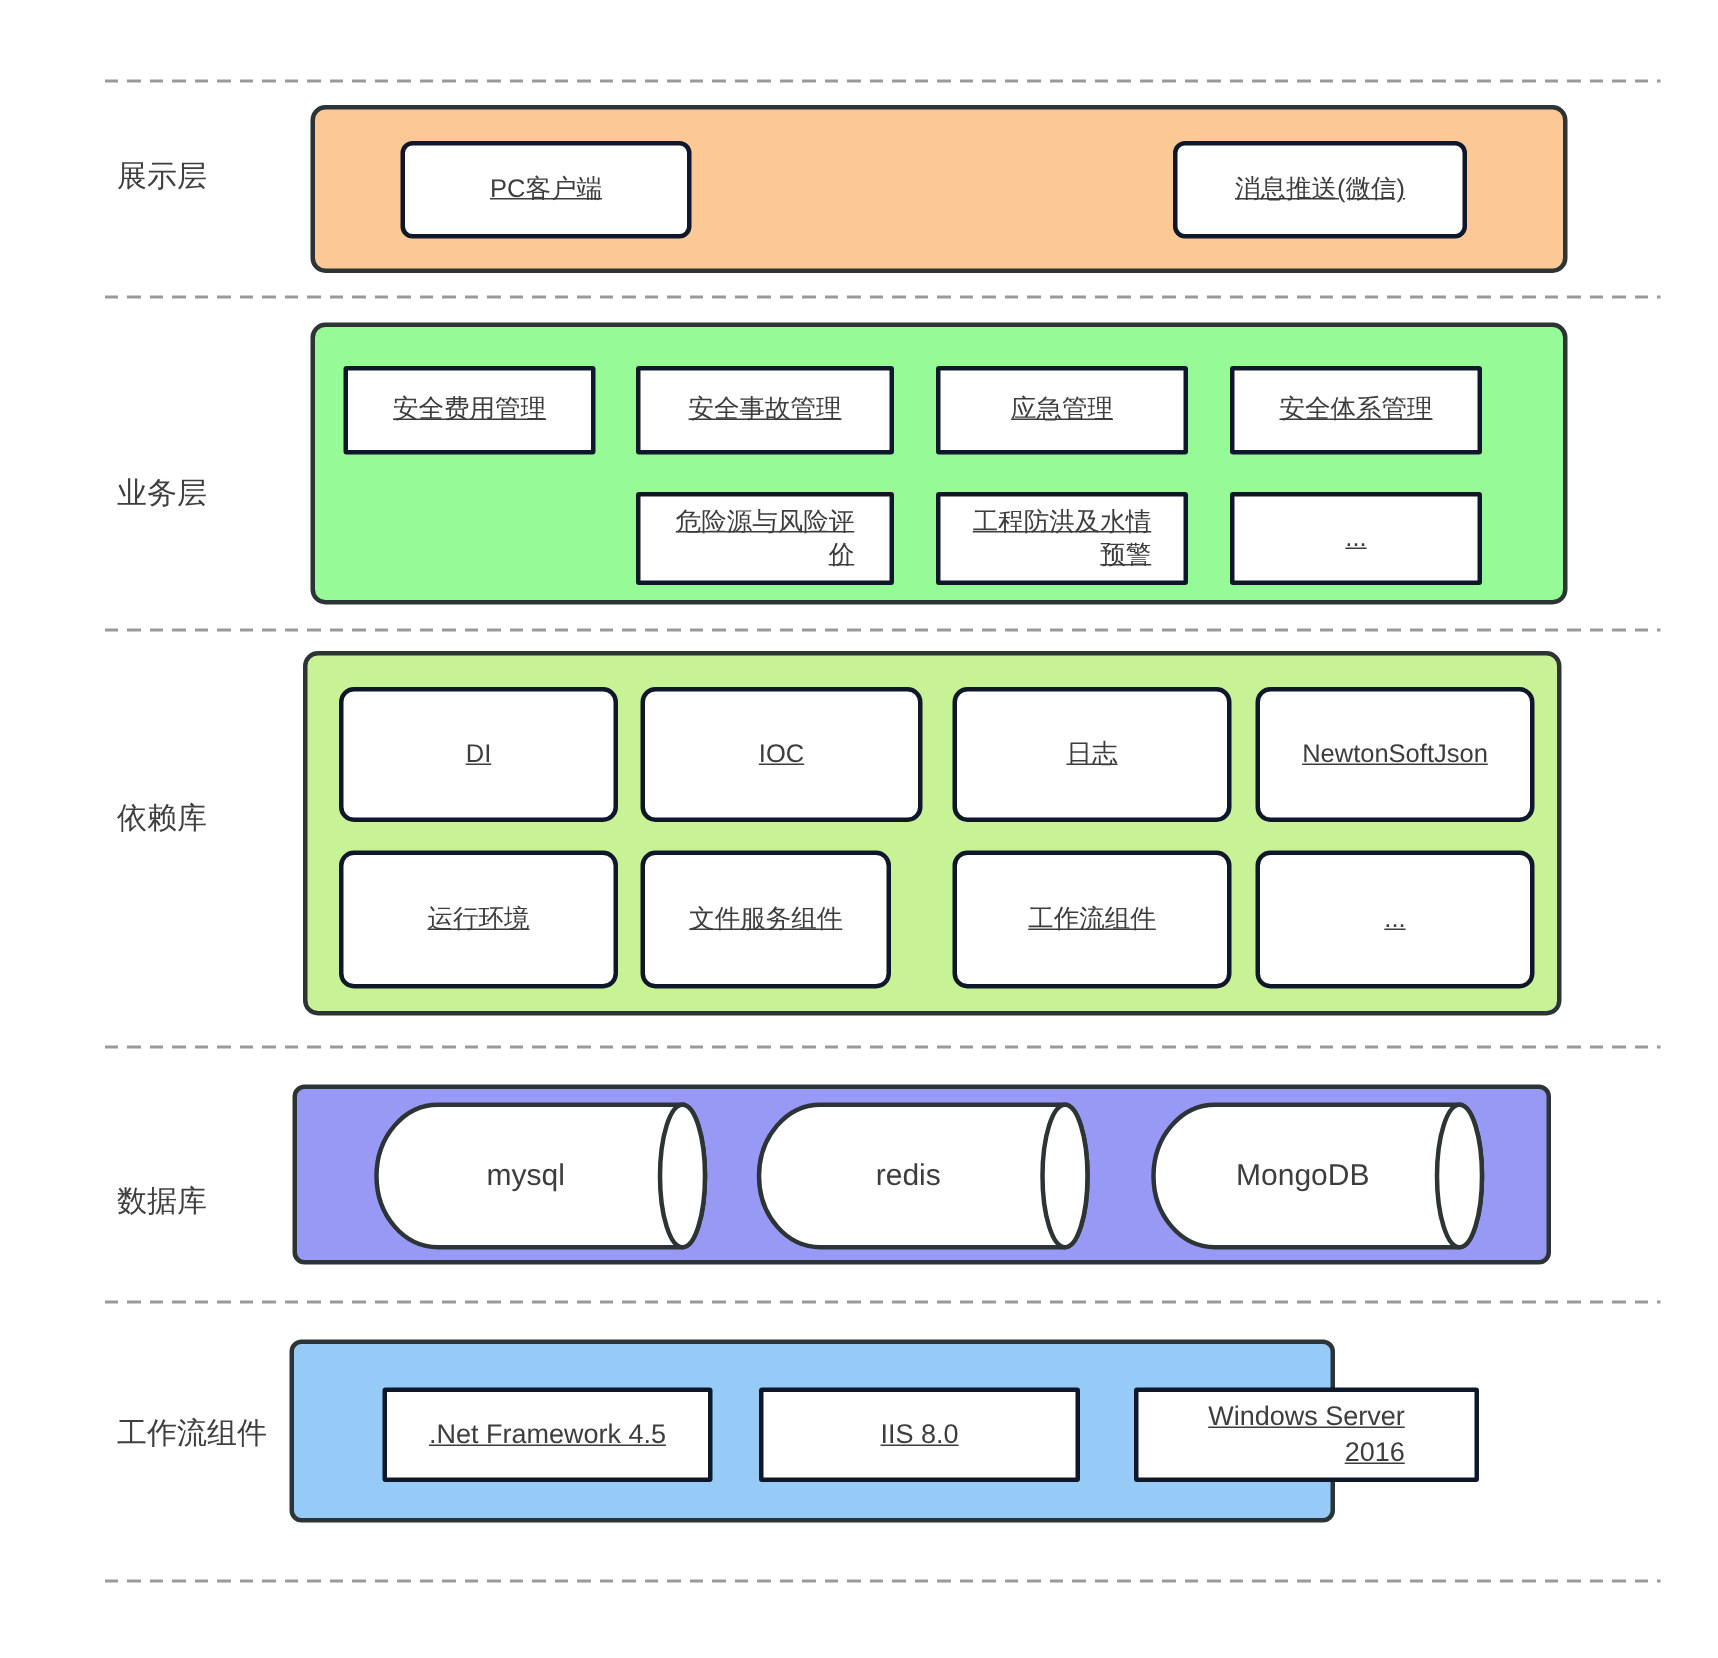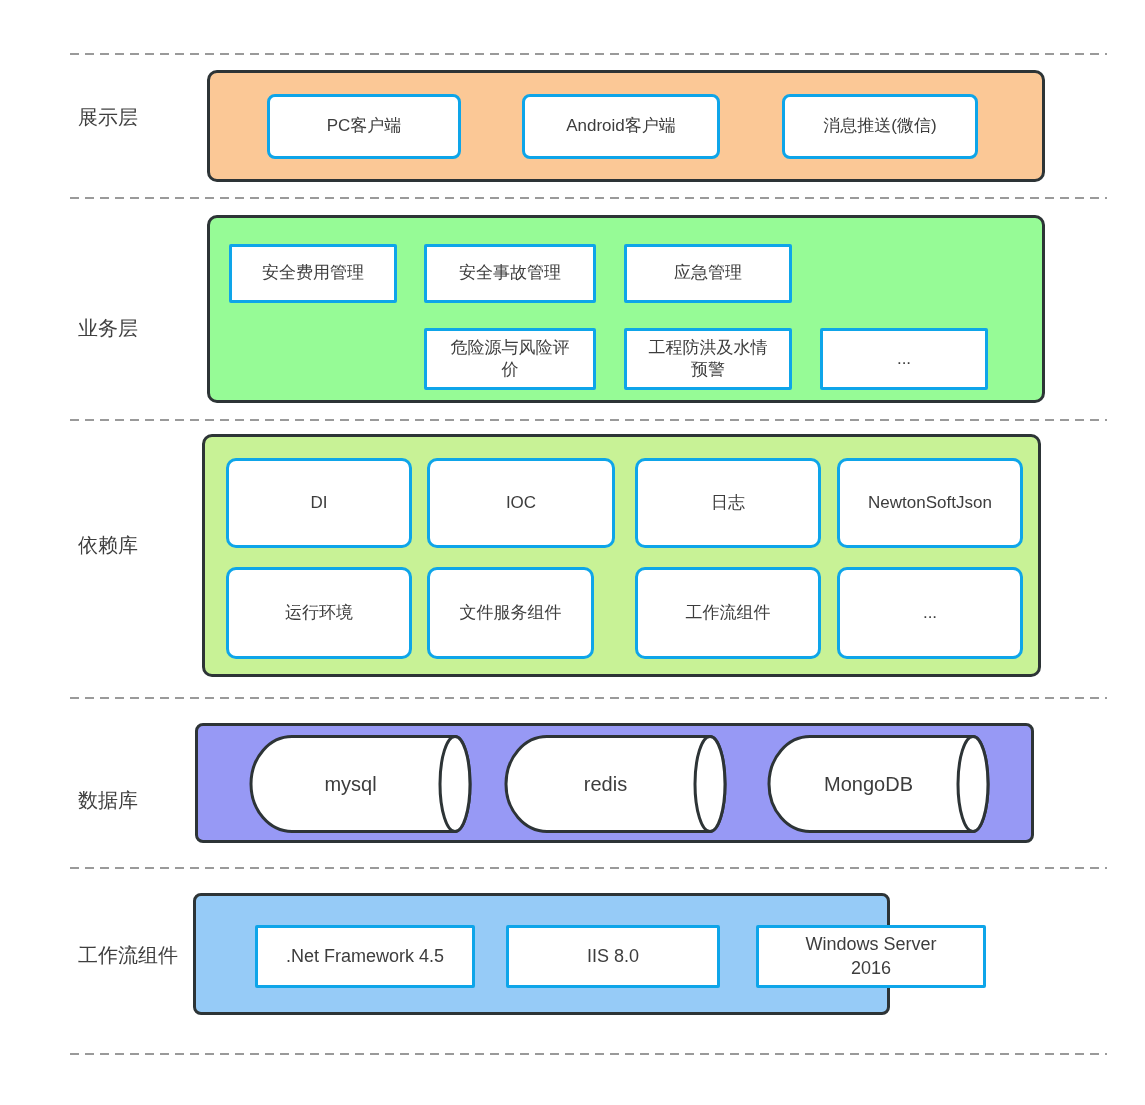--- a/index.html
+++ b/index.html
@@ -13,23 +13,23 @@
   }
   .layer-label{
     position:absolute;left:78px;font-size:20px;color:#3f3f3f;white-space:nowrap;
   }
   .layer{
     position:absolute;border:3px solid #2d3436;box-sizing:border-box;
   }
   .r10{border-radius:10px;}
   .r8{border-radius:8px;}
   .cell{
-    position:absolute;background:#ffffff;border:3px solid #0ea5e9;box-sizing:border-box;
-    display:flex;align-items:center;justify-content:center;text-align:center;
-    font-size:17px;line-height:1.3;white-space:pre-line;color:#3d3d3d;
+    position:absolute;background:#ffffff;border:3px solid #0f172a;box-sizing:border-box;
+    display:flex;align-items:center;justify-content:center;text-align:right;
+    font-size:17px;line-height:1.3;white-space:pre-line;color:#3d3d3d;text-decoration:underline;
   }
   .cell.sq{border-radius:2px;}
   .cell.rb8{border-radius:8px;}
   .cell.rb10{border-radius:10px;}
   .cell.big{font-size:18px;}
   .cyl{position:absolute;}
   .cyl svg{position:absolute;left:0;top:0;width:100%;height:100%;display:block;}
   .cyl-label{
     position:absolute;left:0;top:0;right:18px;bottom:0;display:flex;align-items:center;
     justify-content:center;font-size:20px;color:#3d3d3d;
@@ -48,28 +48,28 @@
   <div class="sep" style="top:1053px"></div>
 
   <div class="layer-label" style="top:104px">展示层</div>
   <div class="layer-label" style="top:315px">业务层</div>
   <div class="layer-label" style="top:532px">依赖库</div>
   <div class="layer-label" style="top:787px">数据库</div>
   <div class="layer-label" style="top:942px">工作流组件</div>
 
   <div class="layer r10" style="left: 207px; top: 70px; width: 838px; height: 112px; background-color: rgb(251, 200, 150);">
     <div class="cell rb8" style="left:57px;top:21px;width:194px;height:65px">PC客户端</div>
-    <div class="cell rb8" style="left:312px;top:21px;width:198px;height:65px">Android客户端</div>
     <div class="cell rb8" style="left:572px;top:21px;width:196px;height:65px">消息推送(微信)</div>
   </div>
 
   <div class="layer r10" style="left: 207px; top: 215px; width: 838px; height: 188px; background-color: rgb(150, 251, 150); padding-left: 16px;">
     <div class="cell sq" style="left:19px;top:26px;width:168px;height:59px">安全费用管理</div>
     <div class="cell sq" style="left:214px;top:26px;width:172px;height:59px">安全事故管理</div>
     <div class="cell sq" style="left:414px;top:26px;width:168px;height:59px">应急管理</div>
+    <div class="cell sq" style="left:610px;top:26px;width:168px;height:59px">安全体系管理</div>
     <div class="cell sq" style="left:214px;top:110px;width:172px;height:62px">危险源与风险评
 价</div>
     <div class="cell sq" style="left:414px;top:110px;width:168px;height:62px">工程防洪及水情
 预警</div>
     <div class="cell sq" style="left:610px;top:110px;width:168px;height:62px">...</div>
   </div>
 
   <div class="layer r10" style="left: 202px; top: 434px; width: 839px; height: 243px; background-color: rgb(200, 242, 150);">
     <div class="cell rb10" style="left:21px;top:21px;width:186px;height:90px">DI</div>
     <div class="cell rb10" style="left:222px;top:21px;width:188px;height:90px">IOC</div>

